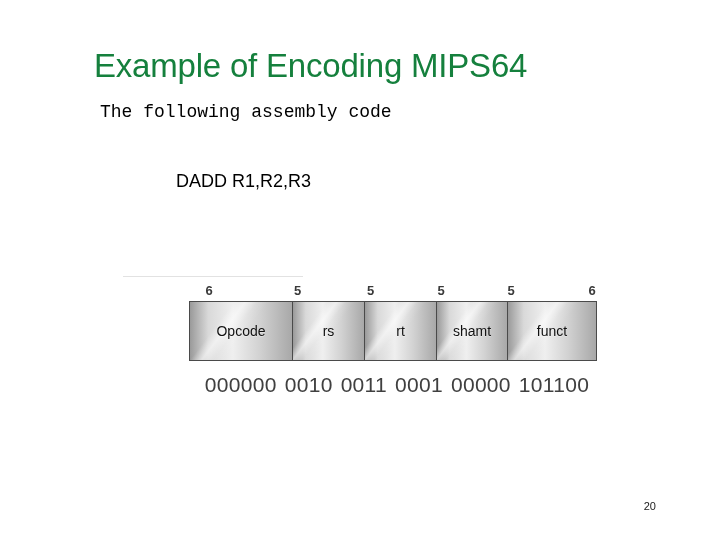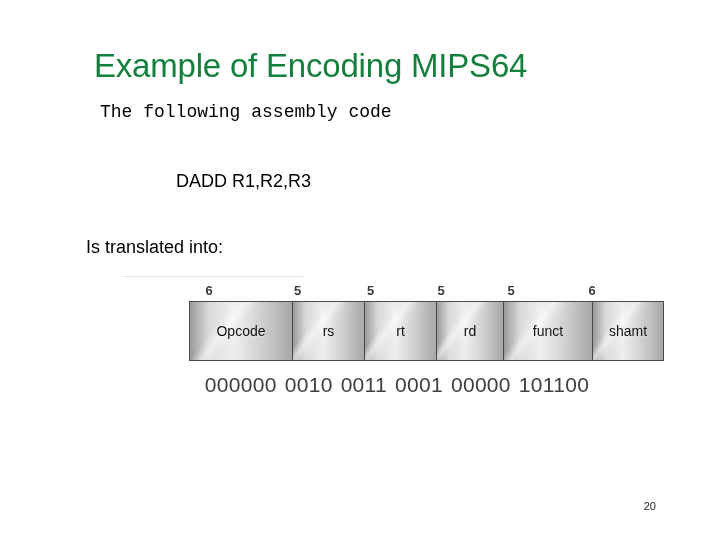--- a/index.html
+++ b/index.html
@@ -151,21 +151,20 @@
 <body>
 
 <div class="slide">
 
   <h1 class="slide-title">Example of Encoding MIPS64</h1>
 
   <div class="body-line line-intro">The following assembly code</div>
 
   <div class="body-line line-code">DADD R1,R2,R3</div>
 
-  <div class="body-line line-out">Is translated into:</div>
 
   <div class="figure">
     <div class="figure-topline"></div>
     <div class="widths-row">
         <div class="width-cell" style="flex: 0 0 104px;">6</div>
         <div class="width-cell" style="flex: 0 0 73px;">5</div>
         <div class="width-cell" style="flex: 0 0 73px;">5</div>
         <div class="width-cell" style="flex: 0 0 68px;">5</div>
         <div class="width-cell" style="flex: 0 0 72px;">5</div>
         <div class="width-cell" style="flex: 0 0 90px;">6</div>
@@ -173,28 +172,25 @@
     <div class="fields-row">
         <div class="field-cell" style="flex: 0 0 104px;">
           <span class="field-label">Opcode</span>
         </div>
         <div class="field-cell" style="flex: 0 0 73px;">
           <span class="field-label">rs</span>
         </div>
         <div class="field-cell" style="flex: 0 0 73px;">
           <span class="field-label">rt</span>
         </div>
-        <div class="field-cell" style="flex: 0 0 68px;">
-          <span class="field-label">rd</span>
+        <div class="field-cell" style="flex: 0 0 72px;">
+          <span class="field-label">shamt</span>
         </div>
         <div class="field-cell" style="flex: 0 0 90px;">
           <span class="field-label">funct</span>
-        </div>
-        <div class="field-cell" style="flex: 0 0 72px;">
-          <span class="field-label">shamt</span>
         </div>
       </div>
   </div>
 
   <div class="binary-row"><span class="bits">000000</span><span class="bits">0010</span><span class="bits">0011</span><span class="bits">0001</span><span class="bits">00000</span><span class="bits">101100</span></div>
 
   <div class="page-number">20</div>
 
 </div>
 

